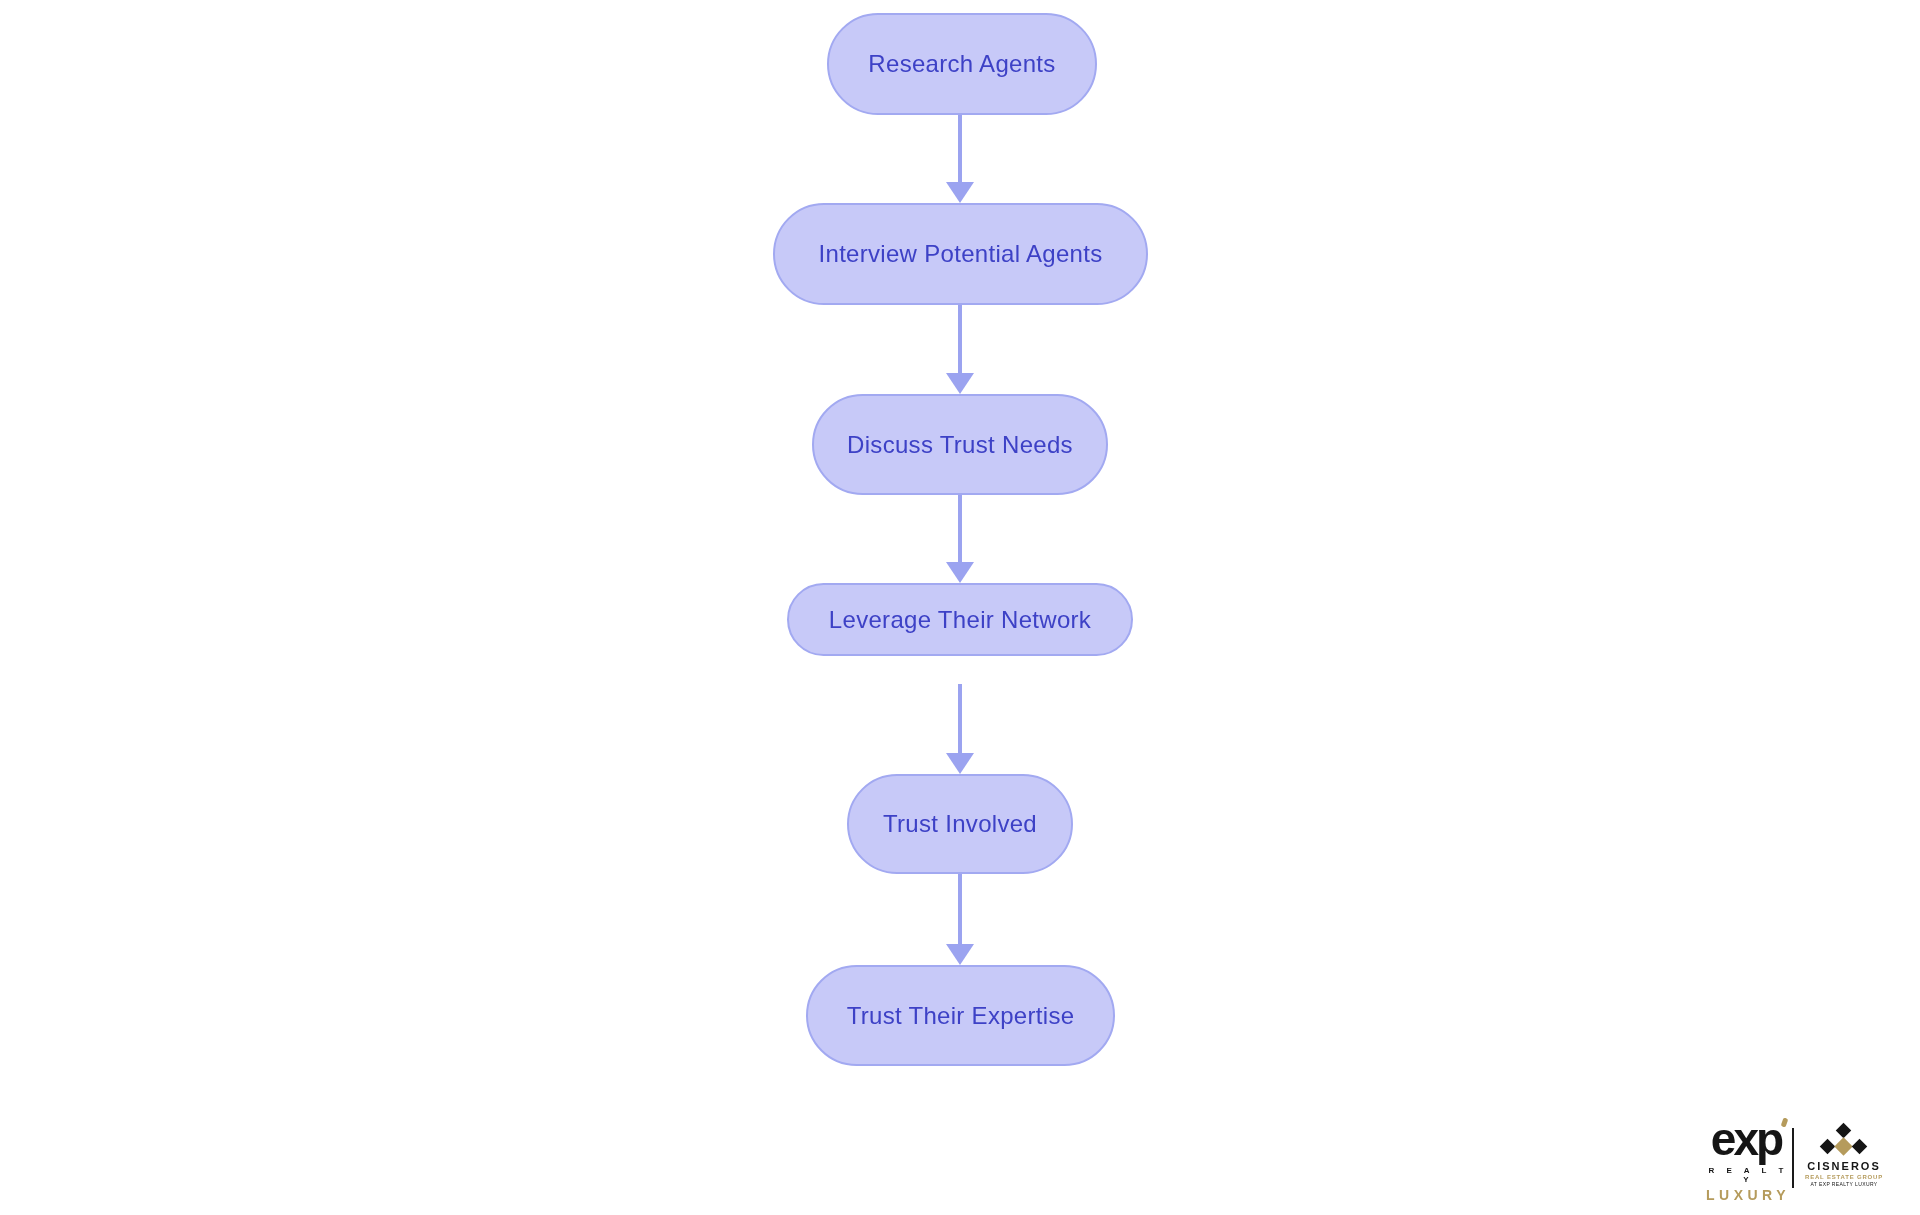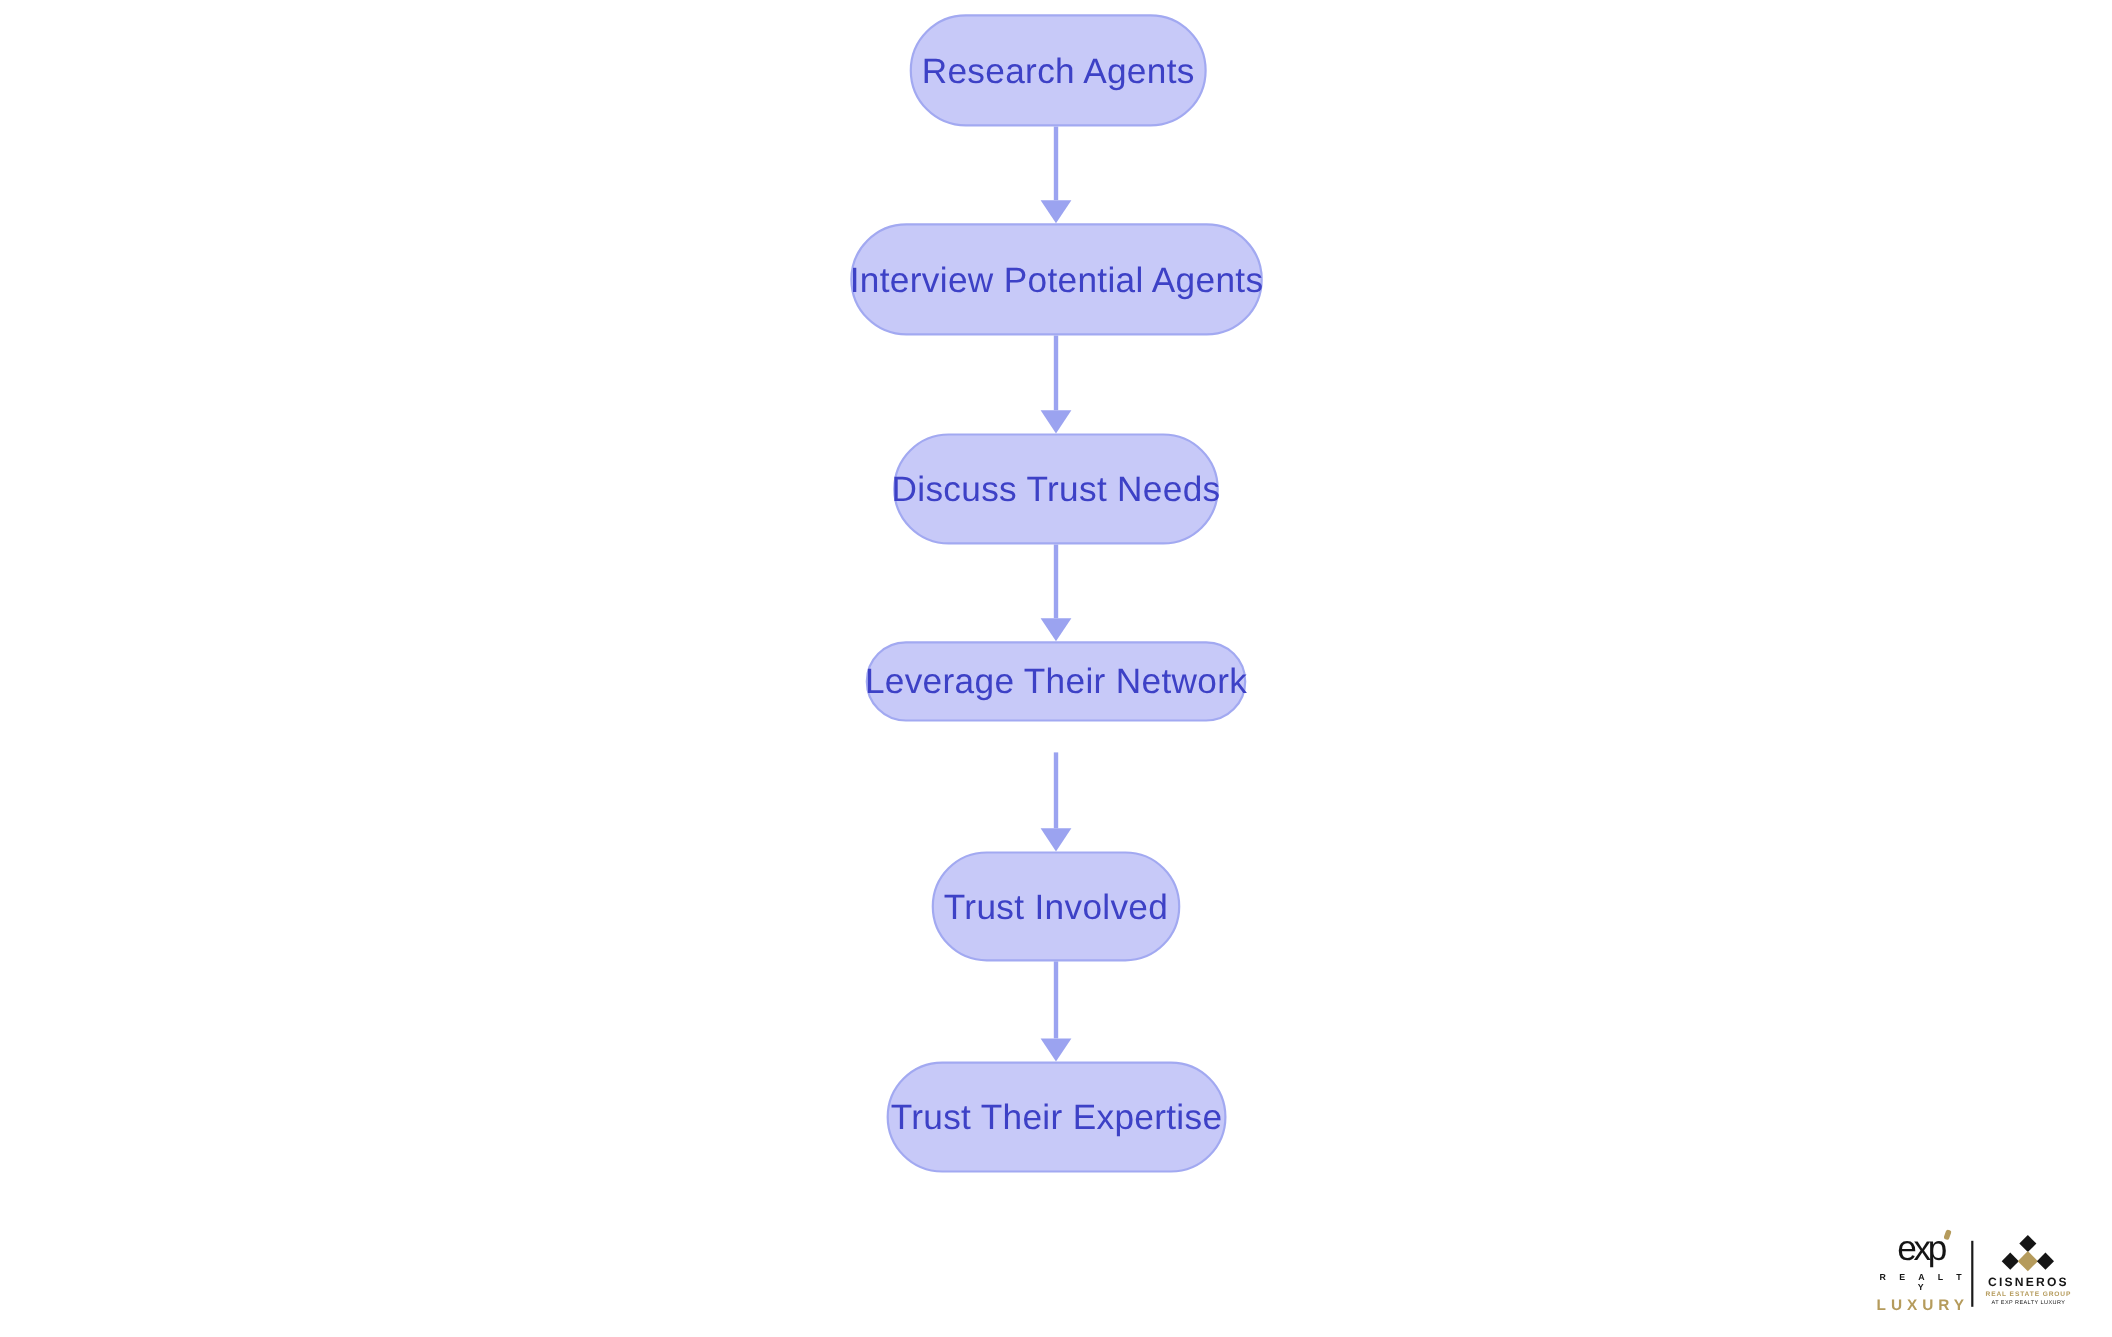--- a/index.html
+++ b/index.html
@@ -9,21 +9,21 @@
   
   .flow-node {
     position: absolute;
     display: flex;
     align-items: center;
     justify-content: center;
     background: #c7c9f8;
     border: 2px solid #a2a9f1;
     border-radius: 52px;
     color: #3d41c6;
-    font-size: 32px;
+    font-size: 24px;
     letter-spacing: 0.3px;
     white-space: nowrap;
   }
   .n1 { left: 827px; top:  13px; width: 270px; height: 102px; }
   .n2 { left: 773px; top: 203px; width: 375px; height: 102px; }
   .n3 { left: 812px; top: 394px; width: 296px; height: 101px; }
   .n4 { left: 787px; top: 583px; width: 346px; height: 73px; }
   .n5 { left: 847px; top: 774px; width: 226px; height: 100px; }
   .n6 { left: 806px; top: 965px; width: 309px; height: 101px; text-align: right; }
 
@@ -49,21 +49,21 @@
   .a4 { top: 684px; height: 90px; }
   .a5 { top: 874px; height: 91px; }
 
   
   .exp-logo {
     position: absolute; left: 1700px; top: 1122px; width: 92px;
     text-align: center; color: #151515;
   }
   .exp-word {
     position: relative; display: inline-block;
-    font-size: 32px; font-weight: 400; letter-spacing: -3px;
+    font-size: 46px; font-weight: 700; letter-spacing: -3px;
     line-height: 0.78; color: #151515;
   }
   .exp-accent {
     position: absolute; right: -6px; top: -4px;
     width: 5px; height: 9px; background: #b59b5c;
     transform: rotate(20deg); border-radius: 2px;
   }
   .exp-realty {
     margin-top: 7px; font-size: 8px; font-weight: 700;
     letter-spacing: 5px; padding-left: 5px; color: #151515;

